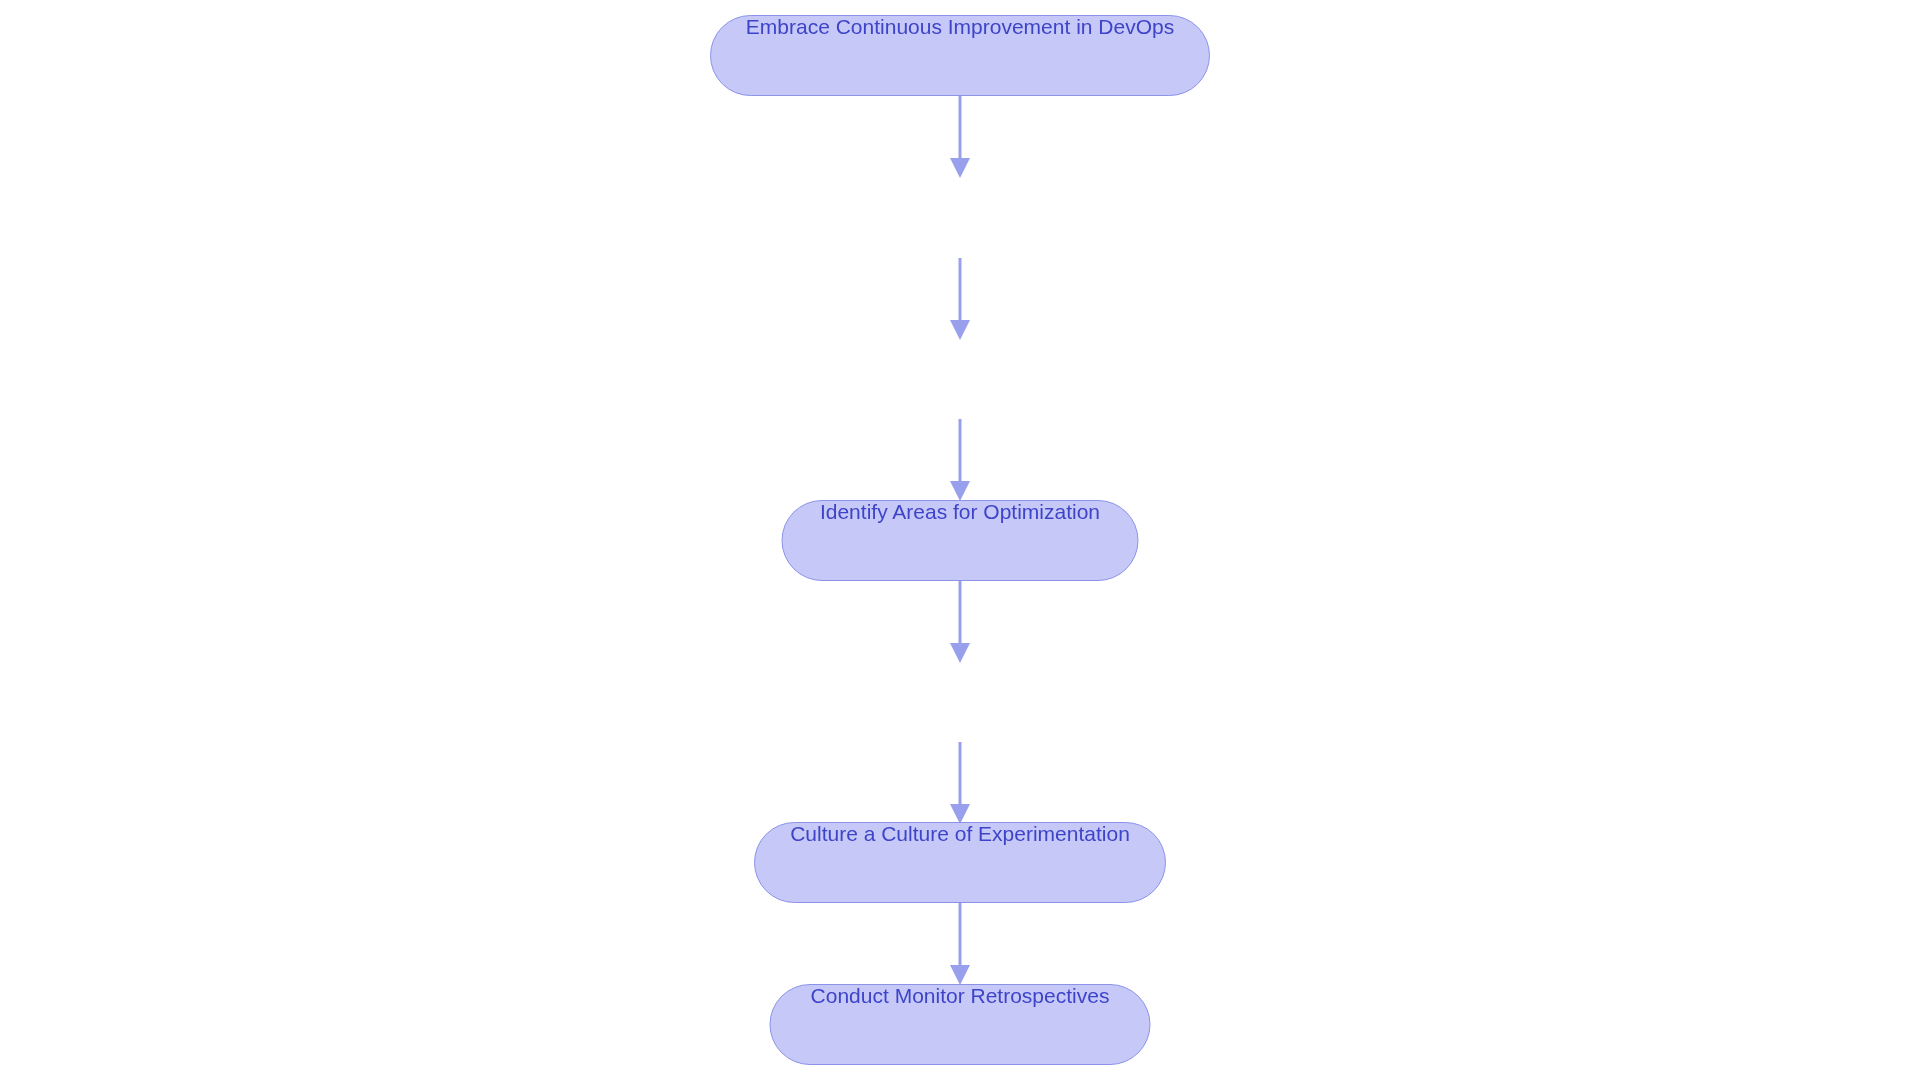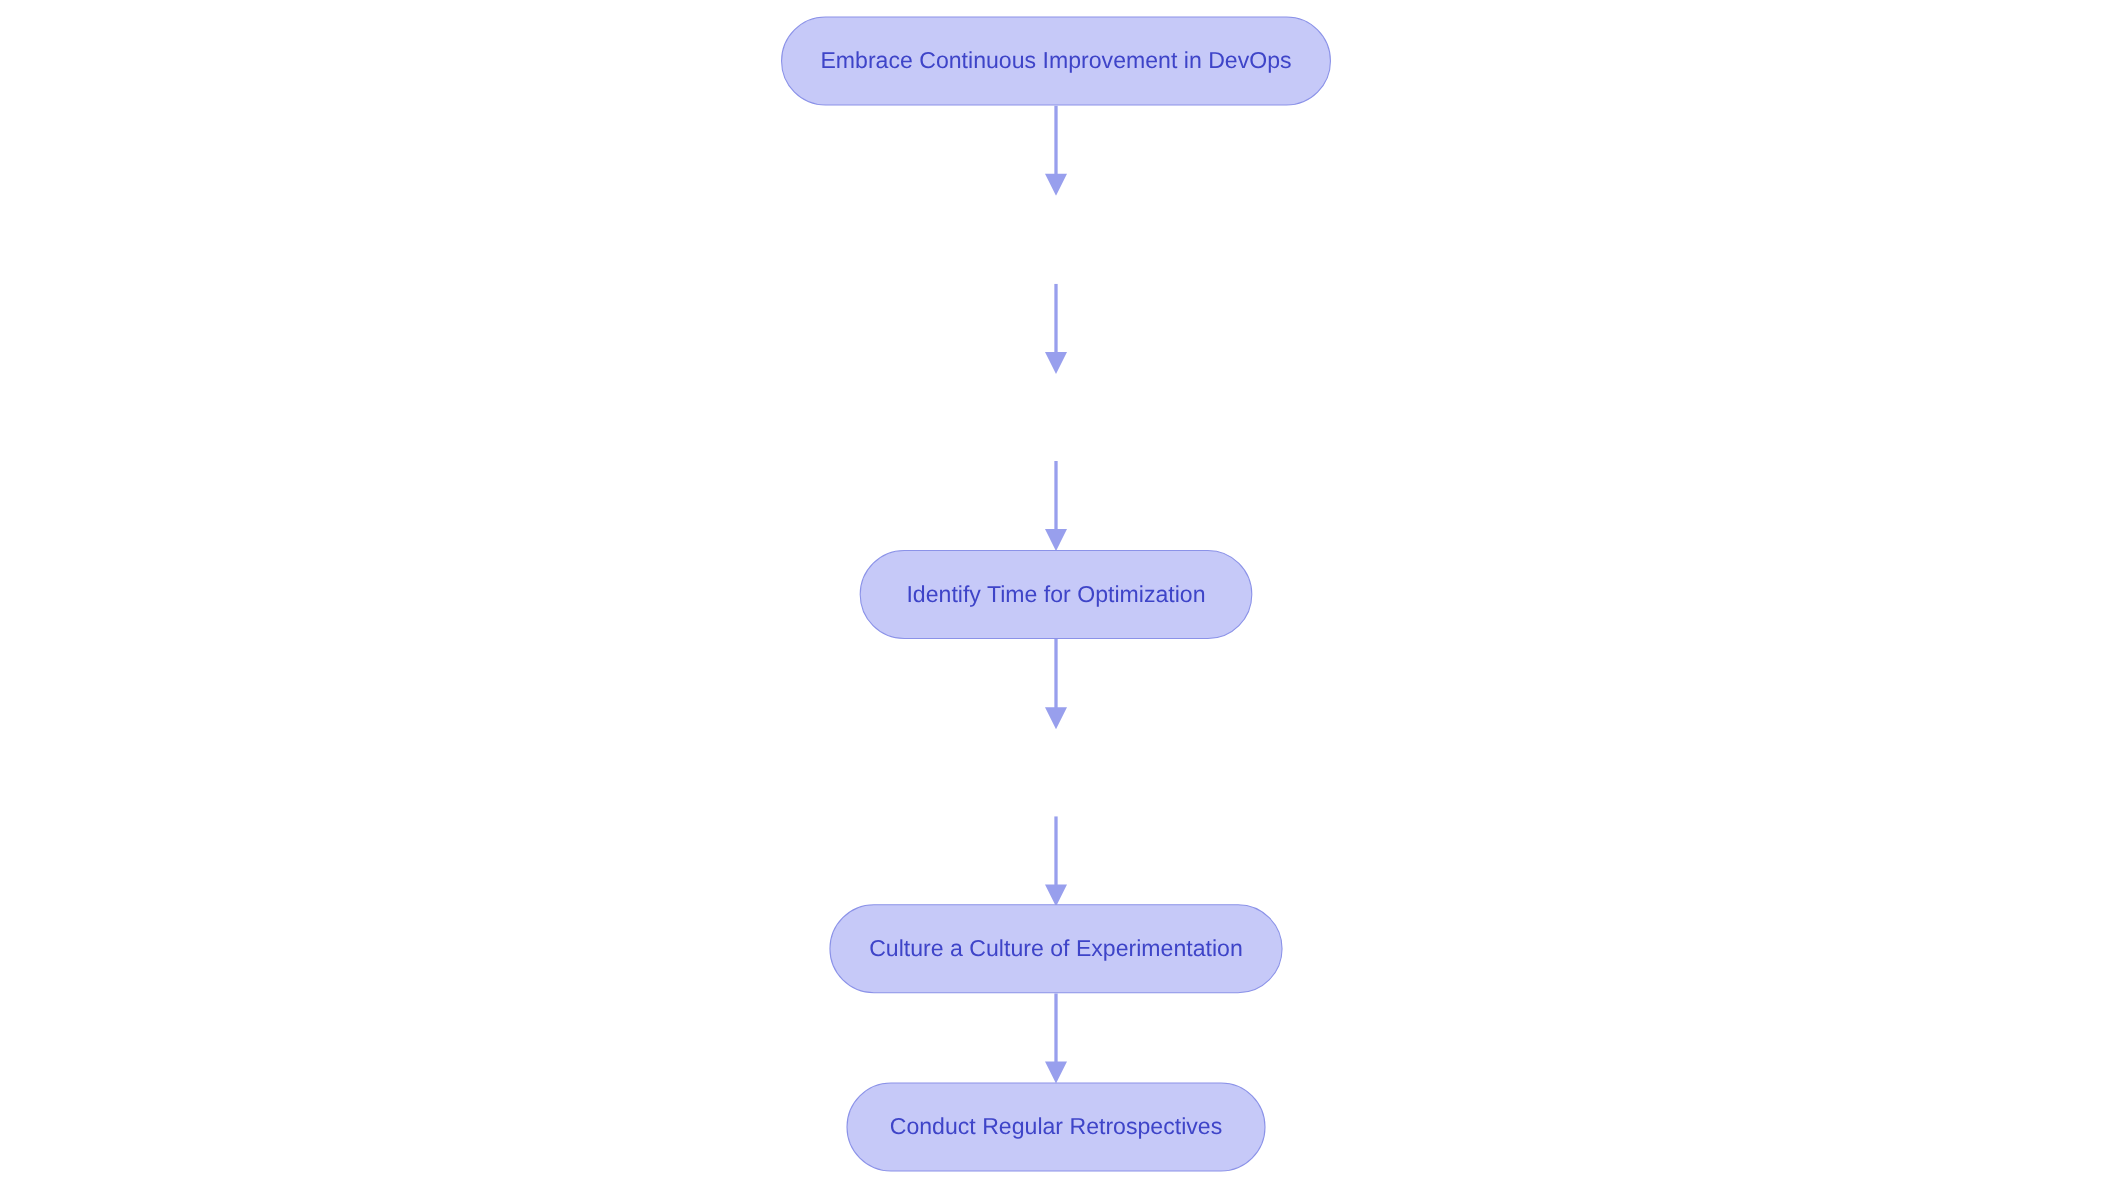--- a/index.html
+++ b/index.html
@@ -29,21 +29,21 @@
   }
   .node {
     position: absolute;
     left: 50%;
     transform: translateX(-50%);
     height: 81px;
     border-radius: 41px;
     background: var(--fill);
     border: 1.5px solid var(--border);
     display: flex;
-    align-items: center;
+    align-items: flex-start;
     justify-content: center;
     text-align: center;
   }
   .node .label {
     color: var(--text);
     font-size: 21px;
     line-height: 1;
     white-space: nowrap;
     padding: 0 20px;
   }
@@ -99,21 +99,21 @@
 
 
   <div class="connector c2">
     <svg viewBox="0 0 24 82" xmlns="http://www.w3.org/2000/svg">
       <line class="shaft" x1="12" y1="0" x2="12" y2="63"></line>
       <polygon class="head" points="2,62 22,62 12,82"></polygon>
     </svg>
   </div>
 
   <div class="node n3">
-    <span class="label">Identify Time for Optimization</span>
+    <span class="label">Identify Areas for Optimization</span>
   </div>
 
   <div class="connector c3">
     <svg viewBox="0 0 24 82" xmlns="http://www.w3.org/2000/svg">
       <line class="shaft" x1="12" y1="0" x2="12" y2="63"></line>
       <polygon class="head" points="2,62 22,62 12,82"></polygon>
     </svg>
   </div>
 
 
@@ -129,16 +129,16 @@
   </div>
 
   <div class="connector c5">
     <svg viewBox="0 0 24 82" xmlns="http://www.w3.org/2000/svg">
       <line class="shaft" x1="12" y1="0" x2="12" y2="63"></line>
       <polygon class="head" points="2,62 22,62 12,82"></polygon>
     </svg>
   </div>
 
   <div class="node n6">
-    <span class="label">Conduct Regular Retrospectives</span>
+    <span class="label">Conduct Monitor Retrospectives</span>
   </div>
 
 </div>
 
 </body></html>

